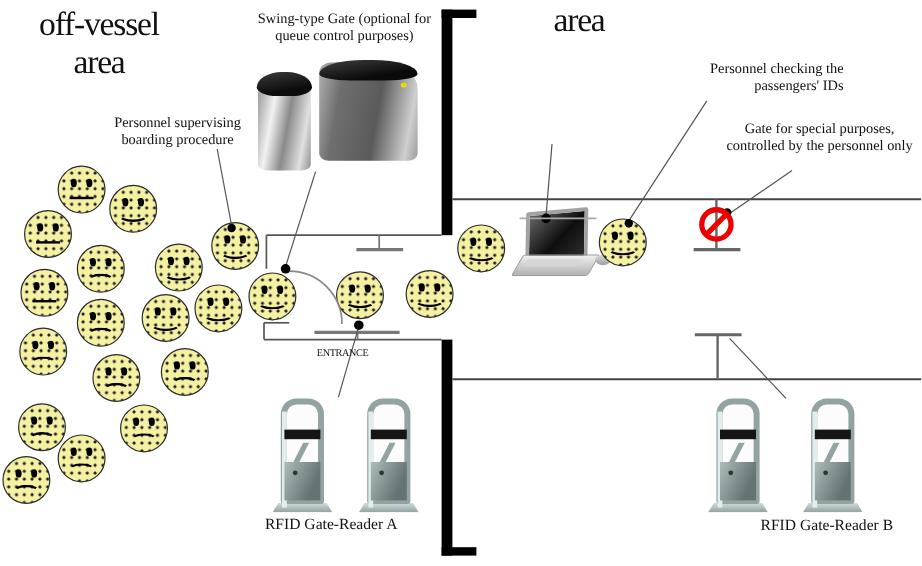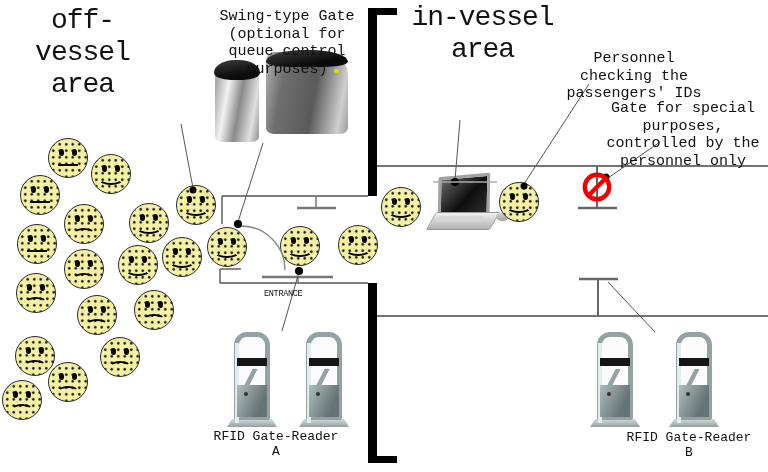--- a/index.html
+++ b/index.html
@@ -1,25 +1,25 @@
 <!DOCTYPE html>
 <html><head>
 <meta charset="utf-8">
 <style>
   html,body{margin:0;padding:0;background:#fff;}
   .stage{
     position:relative;width:768px;height:472px;overflow:hidden;
-    font-family:Liberation Mono, monospace;color:#111;background:#fff;
+    font-family:Liberation Serif, serif;color:#111;background:#fff;
   }
   .overlay{position:absolute;left:0;top:0;z-index:6;pointer-events:none;}
   .lbl{position:absolute;text-align:center;line-height:1.18;color:#111;z-index:7;}
   .title{font-size:28px;letter-spacing:-1px;line-height:1.15;z-index:7;}
   .title span{display:block;}
   .boxed{border:1px solid #222;background:#fff;padding:3px 4px;font-size:9.5px;line-height:1.25;}
-  .small{font-size:15px;}
+  .small{font-size:12px;}
   .tiny{font-size:8.5px;text-align:left;letter-spacing:-0.3px;}
   .rlabel{font-size:13px;}
 
   
   .smiley{
     position:absolute;width:40px;height:40px;border-radius:50%;z-index:4;
     background-color:#f5f1a3;
     background-image:radial-gradient(circle,#1a1a1a 1.1px,rgba(0,0,0,0) 1.45px);
     background-size:6.5px 6.5px;background-position:1px 2px;
     border:1.4px solid #2b2b2b;box-sizing:border-box;
@@ -138,26 +138,26 @@
       <circle cx="597" cy="187" r="12.2"></circle>
       <line x1="588.5" y1="195.5" x2="605.5" y2="178.5"></line>
     </g>
   </svg>
 
   <div class="lbl title" style="left:10px;top:5px;width:145px;">
     <span>off-vessel</span>
     <span>area</span>
   </div>
   <div class="lbl title" style="left:410px;top:2px;width:145px;">
-    <span>in-vessel</span>
     <span>area</span>
   </div>
 
   <div class="lbl small" style="left:203px;top:8px;width:168px;">Swing-type Gate (optional for queue control purposes)</div>
-  <div class="lbl small" style="left:565px;top:50px;width:138px;">Personnel checking the passengers' IDs</div>
+  <div class="lbl small" style="left:78px;top:95px;width:140px;">Personnel supervising boarding procedure</div>
+  <div class="lbl small" style="left:565px;top:50px;width:138px;text-align:right;">Personnel checking the passengers' IDs</div>
   <div class="lbl small" style="left:598px;top:100px;width:170px;">Gate for special purposes, controlled by the personnel only</div>
   <div class="lbl tiny" style="left:220px;top:289px;width:60px;padding-left:44px;">ENTRANCE</div>
   <div class="lbl rlabel" style="left:206px;top:429px;width:140px;">RFID Gate-Reader A</div>
   <div class="lbl rlabel" style="left:619px;top:430px;width:140px;">RFID Gate-Reader B</div>
 
   <div class="swing-gate">
     <div class="blade">
         <div class="cap"></div>
       </div>
     <div class="cabinet">

